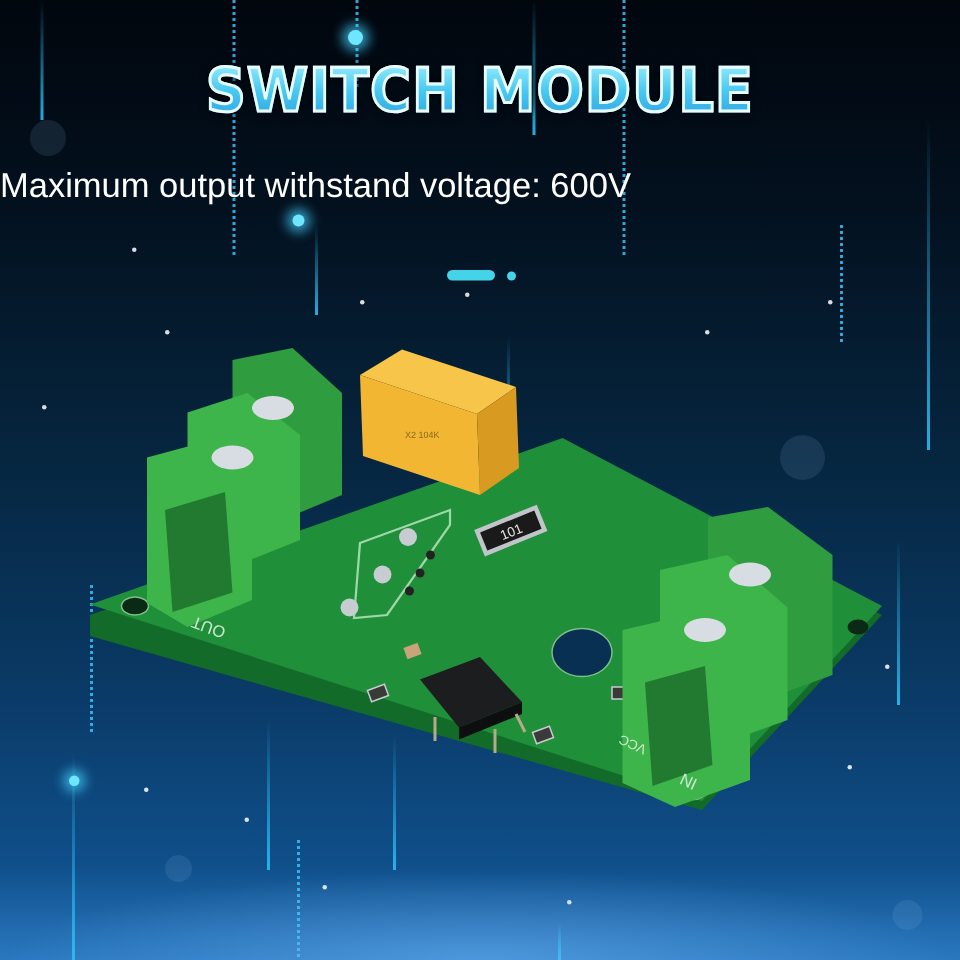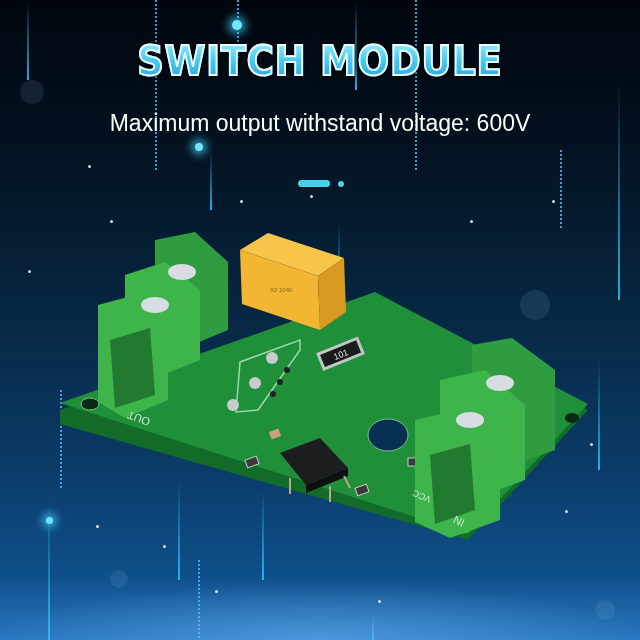--- a/index.html
+++ b/index.html
@@ -16,21 +16,21 @@
   .title {
     position: absolute; top: 38px; left: 0; width: 640px; text-align: center;
     font-family: "DejaVu Sans", sans-serif; font-weight: bold; font-size: 40px;
     letter-spacing: 1px; color: #5fd0f5; transform: scaleX(0.92);
     background: linear-gradient(180deg, #a6f3ff 0%, #47c8f0 50%, #2a9be0 100%);
     -webkit-background-clip: text; background-clip: text; -webkit-text-fill-color: transparent;
     -webkit-text-stroke: 2px #e8fbff;
     filter: drop-shadow(0 0 3px rgba(0,0,0,0.8));
   }
   .subtitle {
-    position: absolute; top: 110px; left: 0; width: 640px; text-align: center;
+    position: absolute; top: 110px; left: 0; width: 640px; 
     color: #ffffff; font-size: 23px; font-family: "Liberation Sans", sans-serif;
   }
   .indicator { position: absolute; top: 180px; left: 298px; display: flex; align-items: center; gap: 8px; }
   .indicator .bar { width: 32px; height: 7px; border-radius: 4px; background: #44d4ea; }
   .indicator .dot { width: 6px; height: 6px; border-radius: 50%; background: #44d4ea; }
   .line { position: absolute; width: 2px; background: linear-gradient(180deg, rgba(40,180,240,0.0), rgba(40,190,245,0.9)); }
   .line.dotted { background: repeating-linear-gradient(180deg, rgba(60,190,245,0.85) 0 2px, rgba(0,0,0,0) 2px 4px); }
   .orb { position: absolute; width: 10px; height: 10px; border-radius: 50%; background: #6fe6ff; box-shadow: 0 0 8px 4px rgba(70,210,255,0.7); }
   .star { position: absolute; width: 3px; height: 3px; border-radius: 50%; background: rgba(255,255,255,0.85); }
   .bokeh { position: absolute; border-radius: 50%; background: rgba(160,200,240,0.12); }

